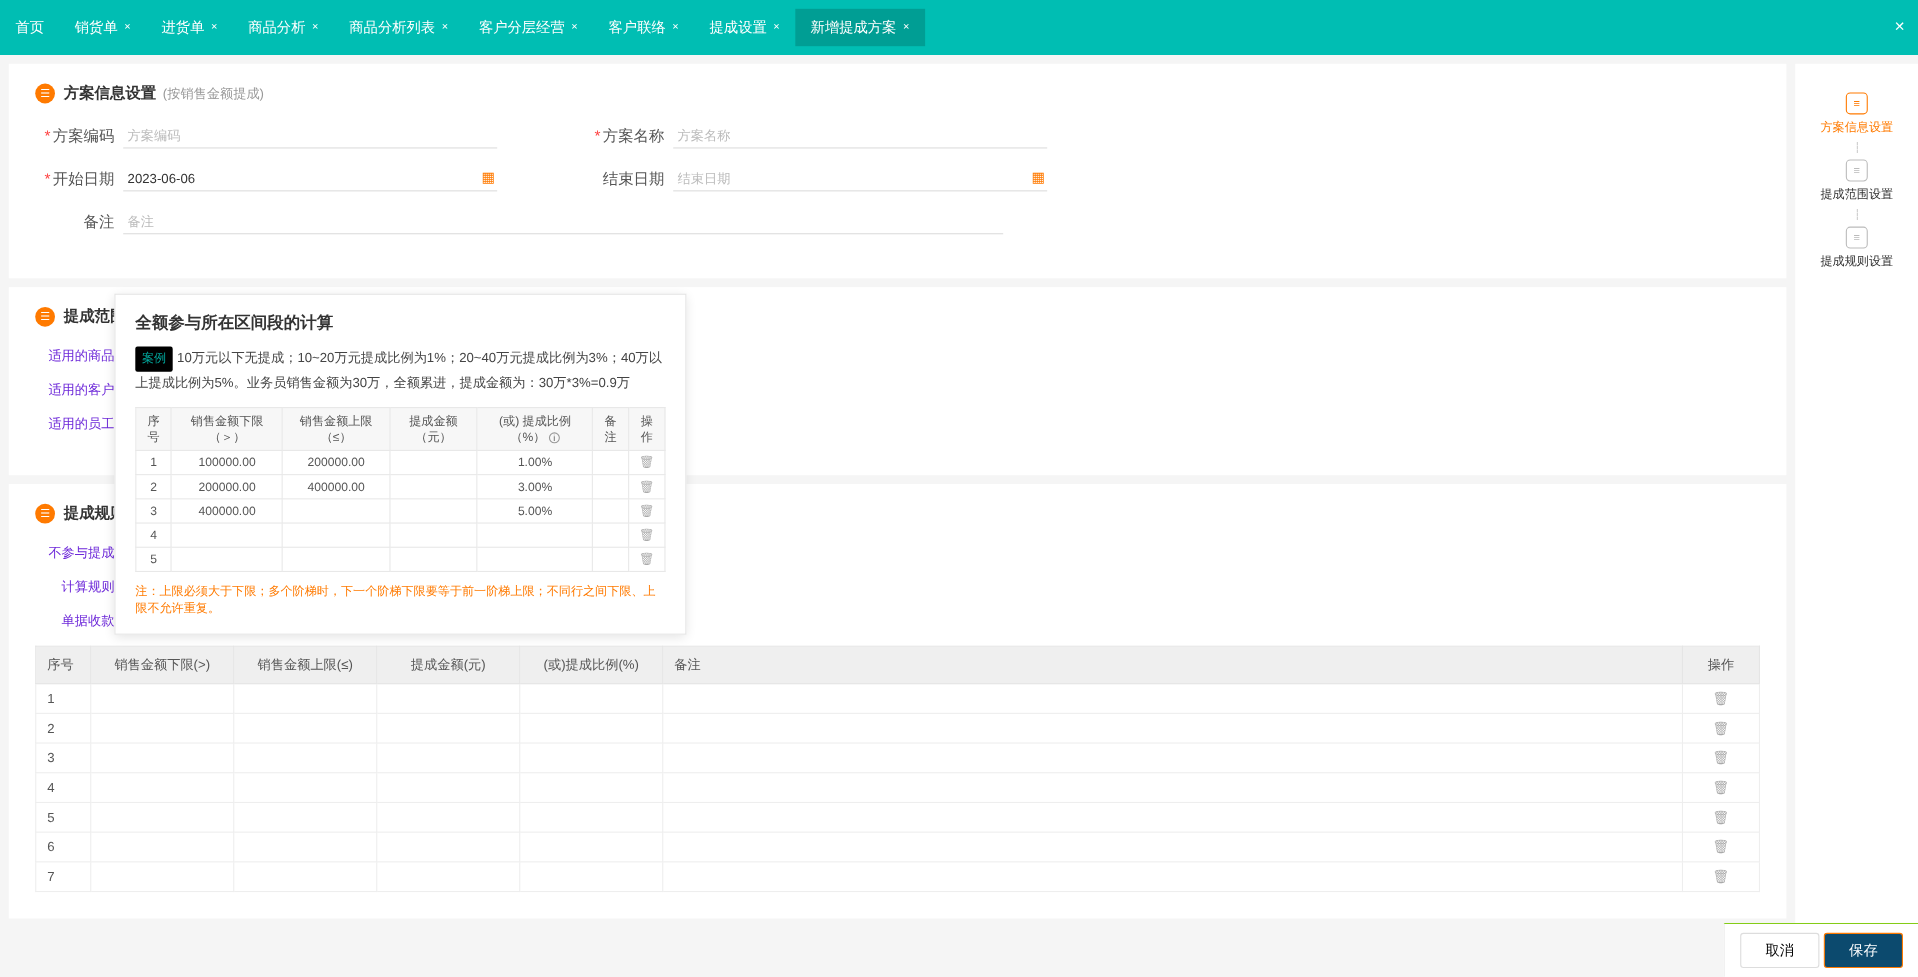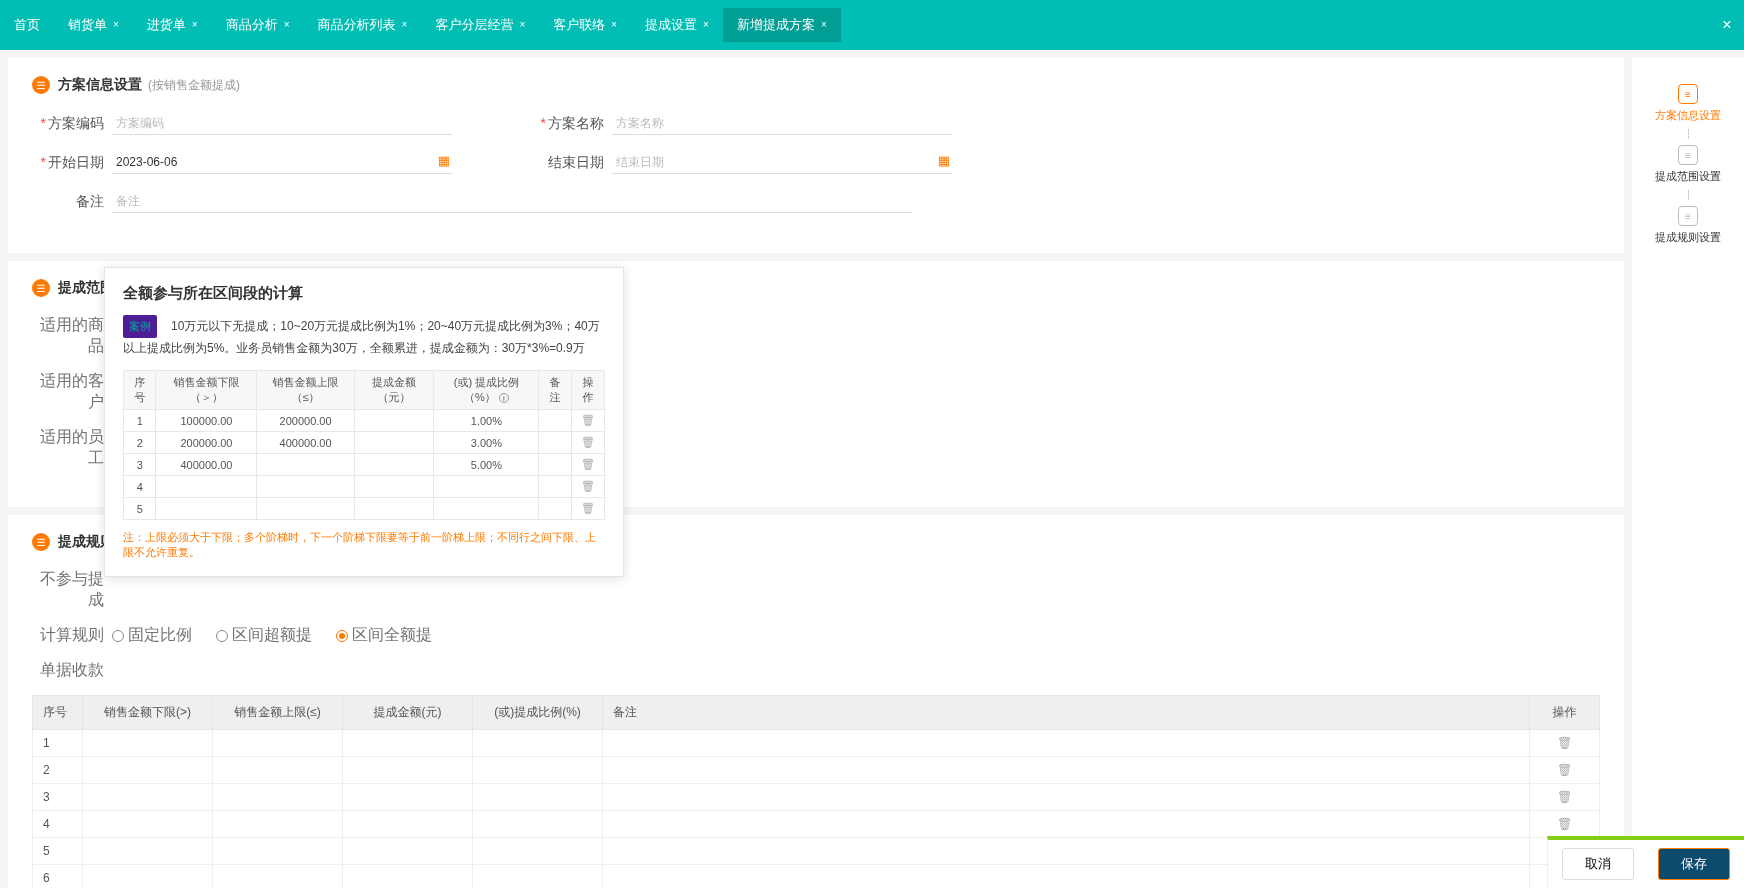--- a/index.html
+++ b/index.html
@@ -32,51 +32,51 @@
     
     .form-row { display: flex; margin-bottom: 16px; }
     .form-group { display: flex; align-items: center; margin-right: 80px; }
     .form-label { width: 80px; text-align: right; color: #555; font-size: 14px; padding-right: 8px; }
     .req { color: #f44; margin-right: 2px; }
     .form-input { border: none; border-bottom: 1px solid #ddd; padding: 4px 4px; width: 340px; font-size: 12px; color: #333; }
     .form-input::placeholder { color: #bbb; }
     .date-wrap { position: relative; }
     .cal-icon { position: absolute; right: 2px; bottom: 6px; color: #ff7a00; font-size: 13px; }
     
-    .label-line { display: flex; align-items: center; margin-bottom: 14px; font-size: 16px; color: #737373; }
+    .label-line { display: flex; align-items: center; margin-bottom: 14px; font-size: 12px; color: #6d28d9; }
     .label-line .lbl { width: 80px; text-align: right; padding-right: 8px; }
     .radio-group { display: flex; gap: 24px; align-items: center; }
     .radio-item { display: flex; align-items: center; gap: 4px; cursor: pointer; }
     .radio { width: 12px; height: 12px; border: 1px solid #888; border-radius: 50%; display: inline-flex; align-items: center; justify-content: center; }
     .radio.checked::after { content: ''; width: 6px; height: 6px; border-radius: 50%; background: #ff7a00; }
     .radio.checked { border-color: #ff7a00; }
     
     
     .popover { position: absolute; width: 520px; background: #fff; border: 1px solid #e5e5e5; box-shadow: 0 2px 10px rgba(0,0,0,0.12); padding: 16px 18px; z-index: 100; font-size: 12px; }
     .popover-title { font-weight: 600; margin-bottom: 12px; font-size: 15px; }
-    .example-tag { display: inline-block; background: #4c1d95; color: #00a99e; padding: 2px 6px; font-size: 11px; margin-right: 14px; border-radius: 2px; }
+    .example-tag { display: inline-block; background: #000000; color: #00a99e; padding: 2px 6px; font-size: 11px; margin-right: 4px; border-radius: 2px; }
     .popover-desc { line-height: 1.7; color: #444; margin-bottom: 12px; }
     .popover-note { color: #ff7a00; font-size: 11px; margin-top: 10px; }
     
     .mini-table { width: 100%; border-collapse: collapse; font-size: 11px; }
     .mini-table th, .mini-table td { border: 1px solid #e8e8e8; padding: 4px 6px; text-align: center; color: #555; }
     .mini-table th { background: #f7f7f7; font-weight: normal; }
     .mini-table td.num { text-align: center; }
     .trash { color: #aaa; cursor: pointer; }
     .info-ico { display: inline-block; width: 10px; height: 10px; border: 1px solid #999; border-radius: 50%; font-size: 8px; line-height: 10px; }
     
     
     .main-table { width: 100%; border-collapse: collapse; font-size: 12px; }
     .main-table th { background: #efefef; padding: 8px 10px; color: #555; font-weight: normal; text-align: left; border: 1px solid #e5e5e5; }
     .main-table th.center { text-align: center; }
     .main-table td { padding: 6px 10px; border: 1px solid #eee; color: #555; }
     .main-table td.center { text-align: center; }
     
     
-    .footer { position: fixed; bottom: 0; right: 0; background: #fff; padding: 8px 14px; display: flex; gap: 24px; border-top: 4px solid #84cc16; border-left: 1px solid #eee; }
+    .footer { position: fixed; bottom: 0; right: 0; background: #fff; padding: 8px 14px; display: flex; gap: 4px; border-top: 1px solid #84cc16; border-left: 1px solid #eee; }
     .btn { padding: 6px 22px; border-radius: 3px; font-size: 13px; cursor: pointer; border: 1px solid #ddd; background: #fff; }
     .btn-primary { background: #0c4a6e; color: #fff; border-color: #ff7a00; }
   </style>
 </head>
 <body>
 
 <div class="top-tabs">
   <div class="tab">
       <span>首页</span>
     </div>

